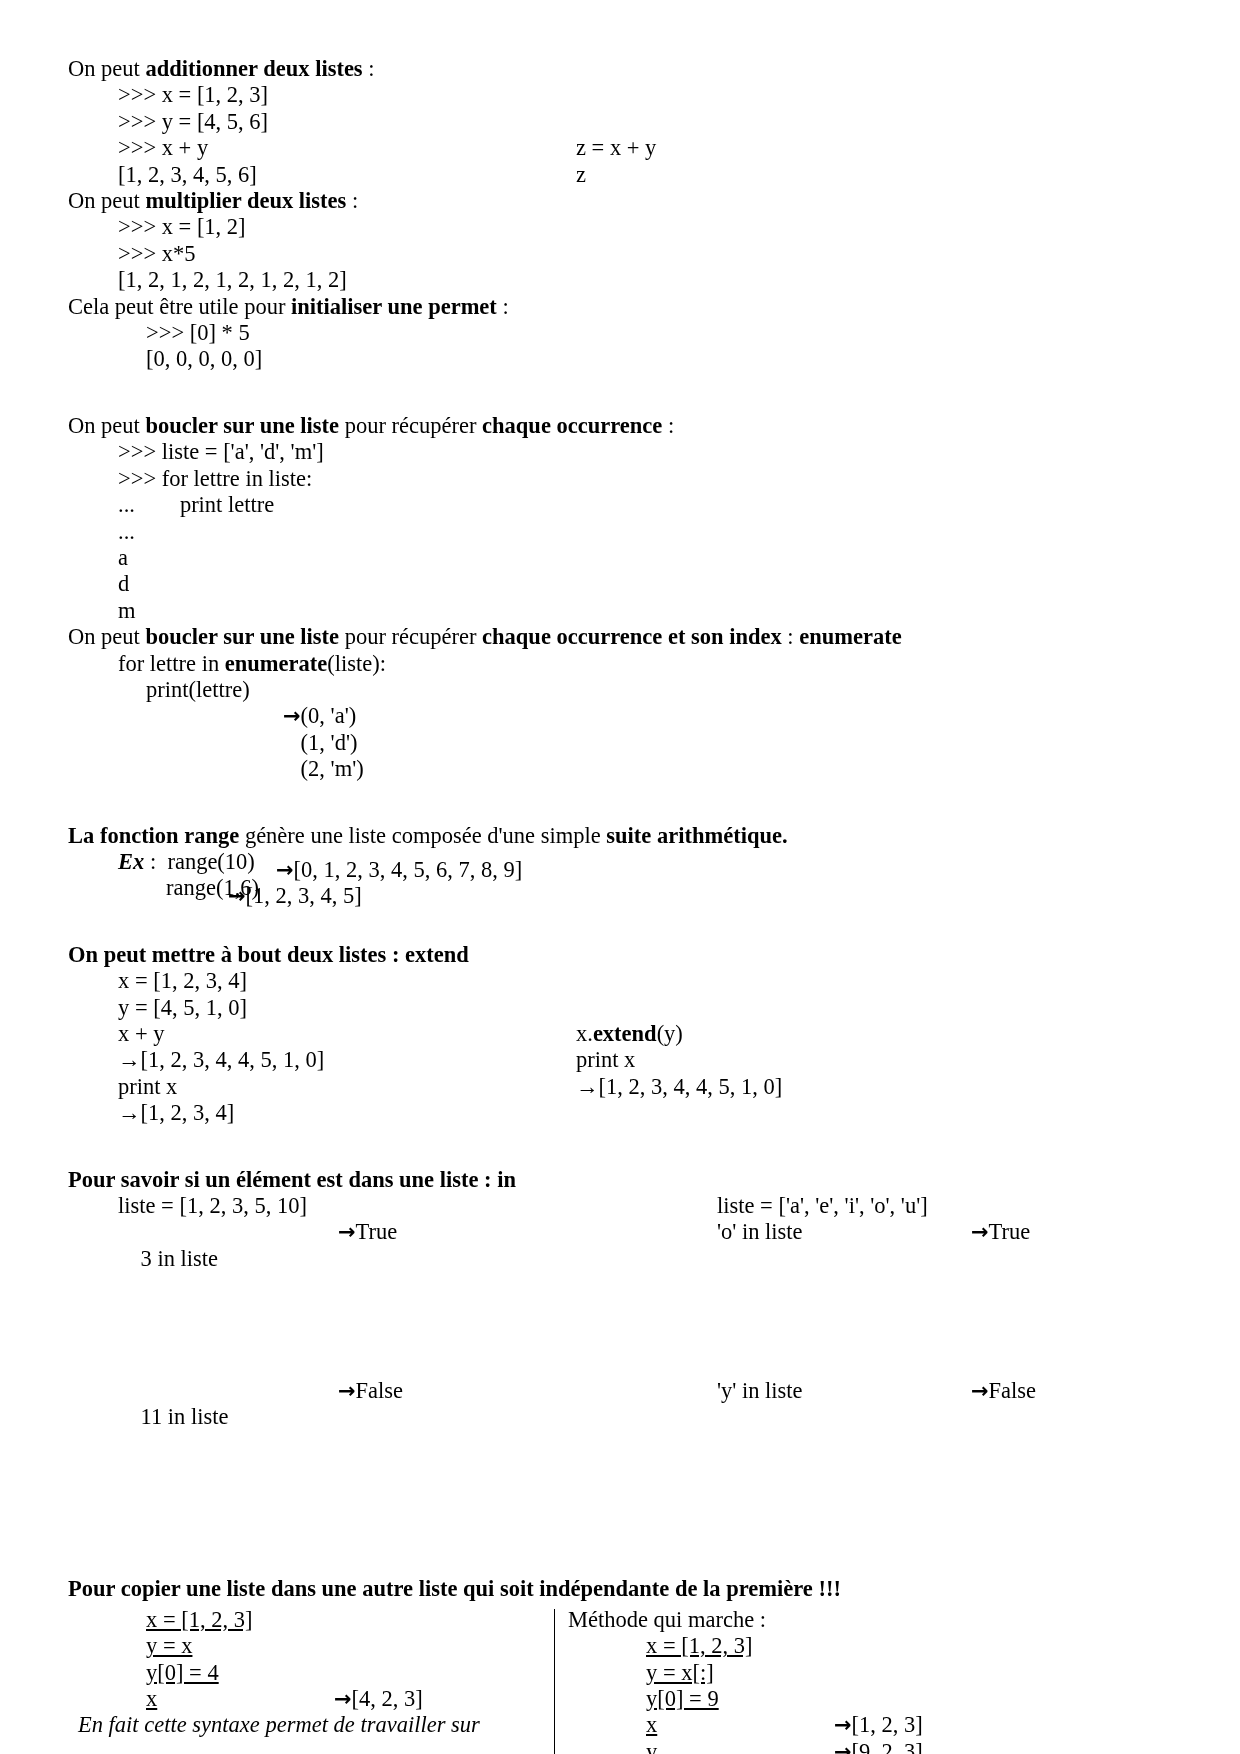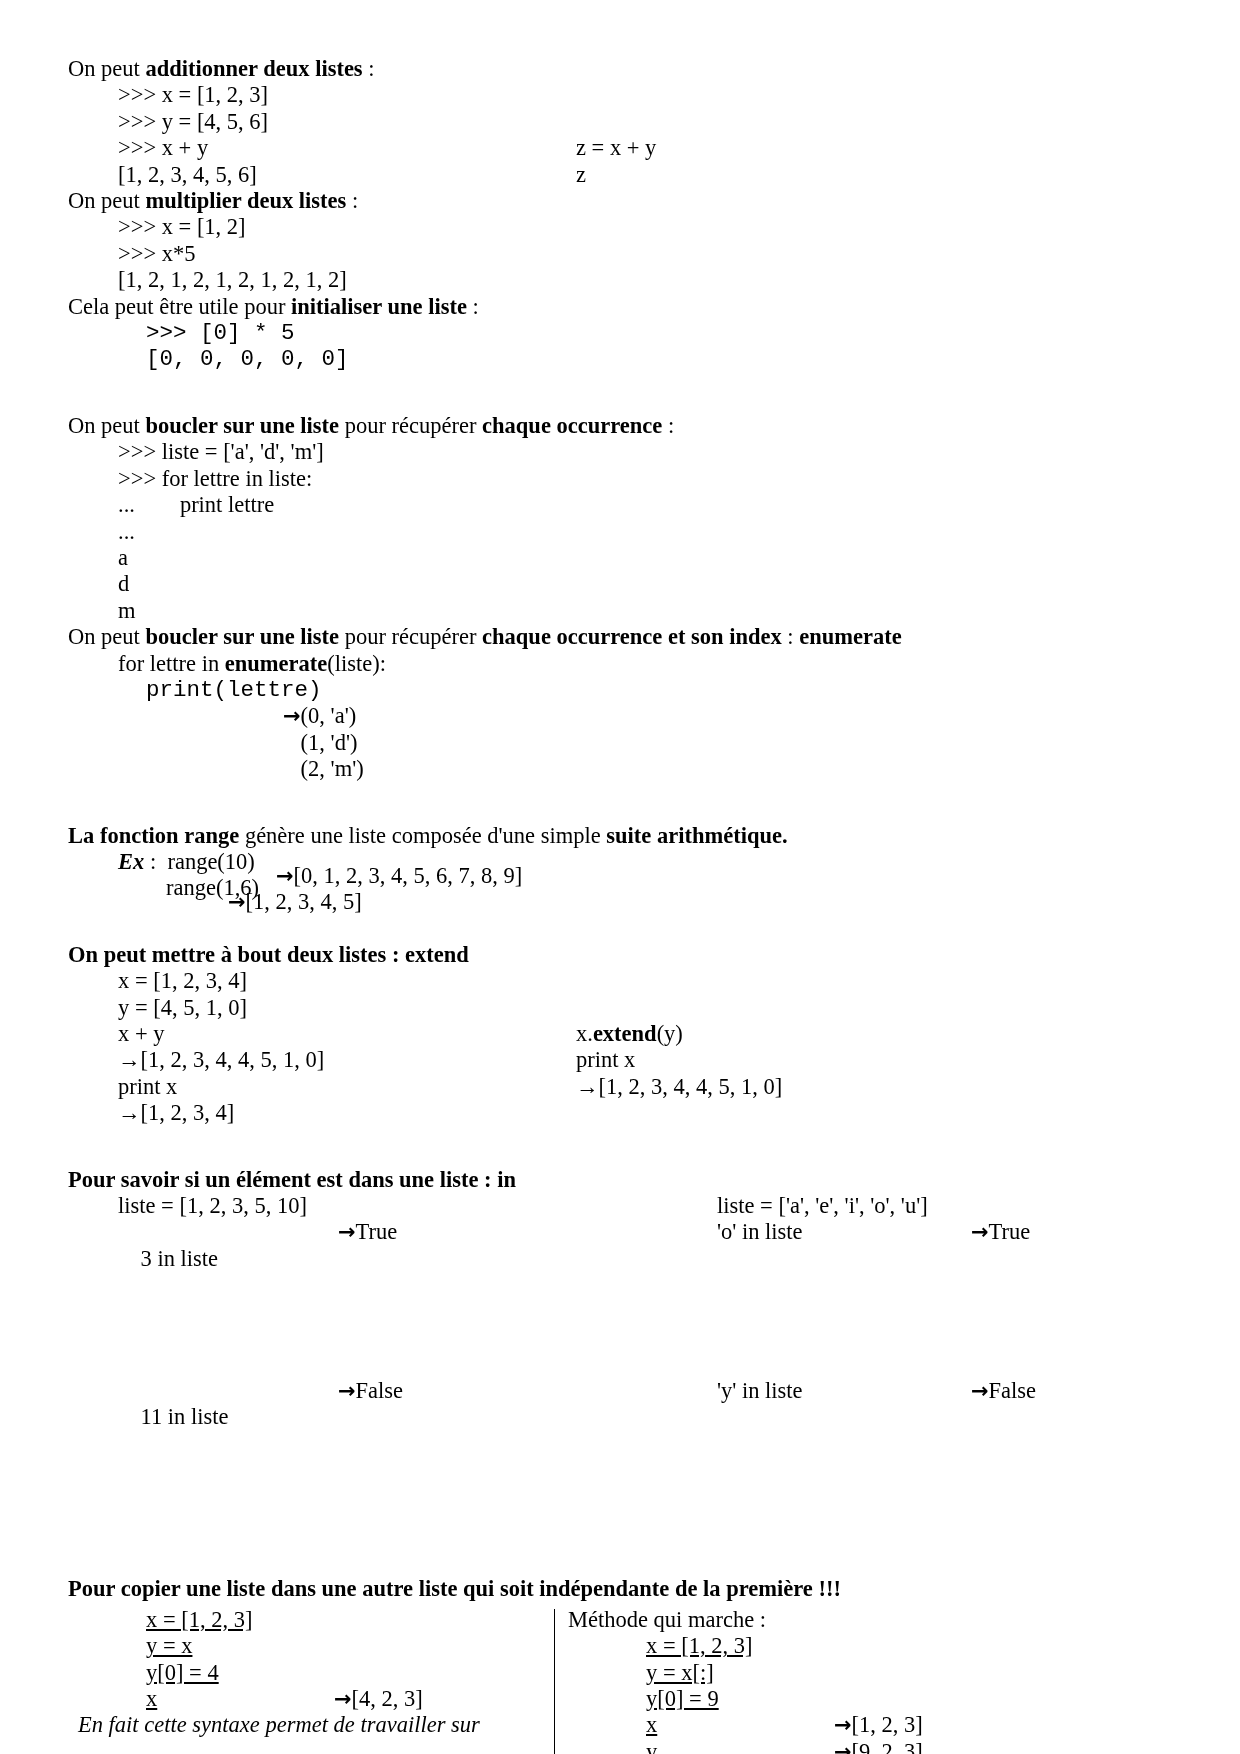--- a/index.html
+++ b/index.html
@@ -27,21 +27,21 @@
     font-size: 22.5px;
     line-height: 26.4px;
     white-space: pre;
     letter-spacing: 0px;
   }
   .b { font-weight: bold; }
   .bi { font-weight: bold; font-style: italic; }
 
   
   .ind1 { padding-left: 50px; }   
-  .ind2 { padding-left: 78px; font-family: Liberation Mono, monospace; }
+  .ind2 { padding-left: 78px; }
   .gap-l { height: 40px; }
 
   
   .row { position: relative; }
   .col-right {
     position: absolute;
     left: 508px;
     top: 0;
     white-space: pre;
   }
@@ -59,21 +59,21 @@
   }
   .arrow-col {
     position: absolute;
     left: 270px;
     top: 0;
     white-space: pre;
   }
   .arrow-col-b {
     position: absolute;
     left: 208px;
-    top: 14px;
+    top: 8px;
     white-space: pre;
   }
 
   
   .enum-out { padding-left: 215px; }
 
   
   .split {
     position: relative;
     margin-top: 4px;
@@ -115,21 +115,21 @@
   <div class="line ind1">&gt;&gt;&gt; y = [4, 5, 6]</div>
   <div class="line ind1 row"><span>&gt;&gt;&gt; x + y</span><span class="col-right">z = x + y</span></div>
   <div class="line ind1 row"><span>[1, 2, 3, 4, 5, 6]</span><span class="col-right">z</span></div>
 
   <div class="line"><span>On peut </span><span class="b">multiplier deux listes</span><span> :</span></div>
 
   <div class="line ind1">&gt;&gt;&gt; x = [1, 2]</div>
   <div class="line ind1">&gt;&gt;&gt; x*5</div>
   <div class="line ind1">[1, 2, 1, 2, 1, 2, 1, 2, 1, 2]</div>
 
-  <div class="line"><span>Cela peut être utile pour </span><span class="b">initialiser une liste</span><span> :</span></div>
+  <div class="line"><span>Cela peut être utile pour </span><span class="b">initialiser une permet</span><span> :</span></div>
 
   <div class="line ind2">&gt;&gt;&gt; [0] * 5</div>
   <div class="line ind2">[0, 0, 0, 0, 0]</div>
 
   <div class="gap-l"></div>
 
   <div class="line"><span>On peut </span><span class="b">boucler sur une liste</span><span> pour récupérer </span><span class="b">chaque occurrence</span><span> :</span></div>
 
   <div class="line ind1">&gt;&gt;&gt; liste = ['a', 'd', 'm']</div>
   <div class="line ind1">&gt;&gt;&gt; for lettre in liste:</div>

